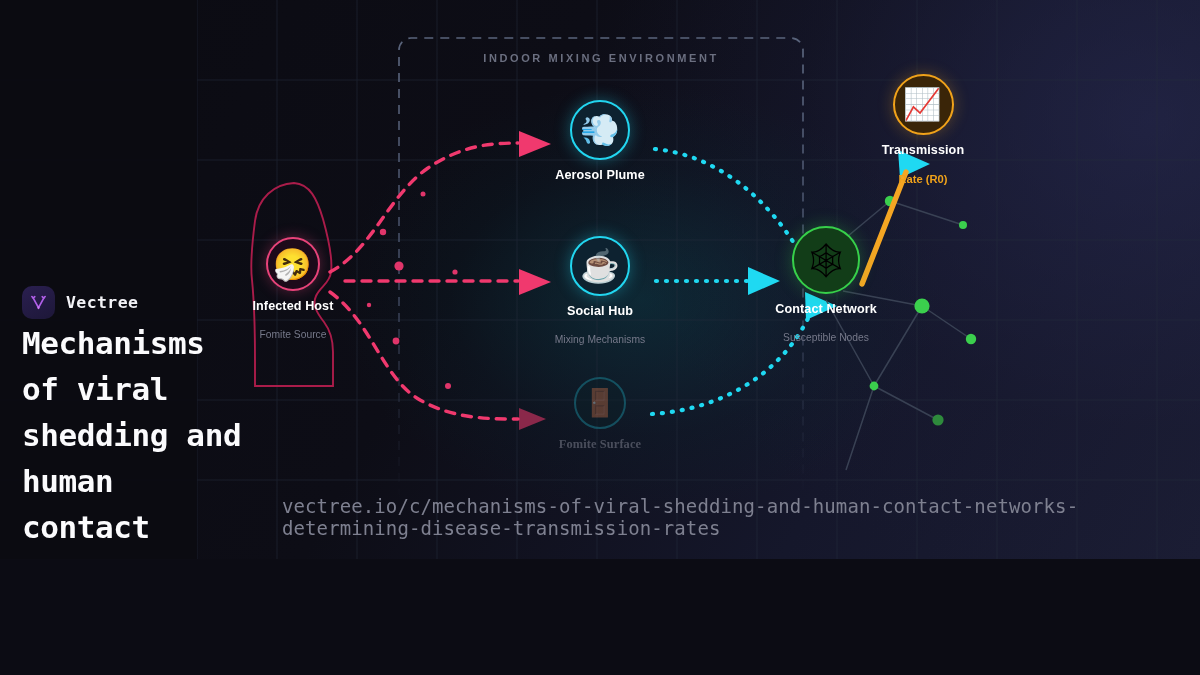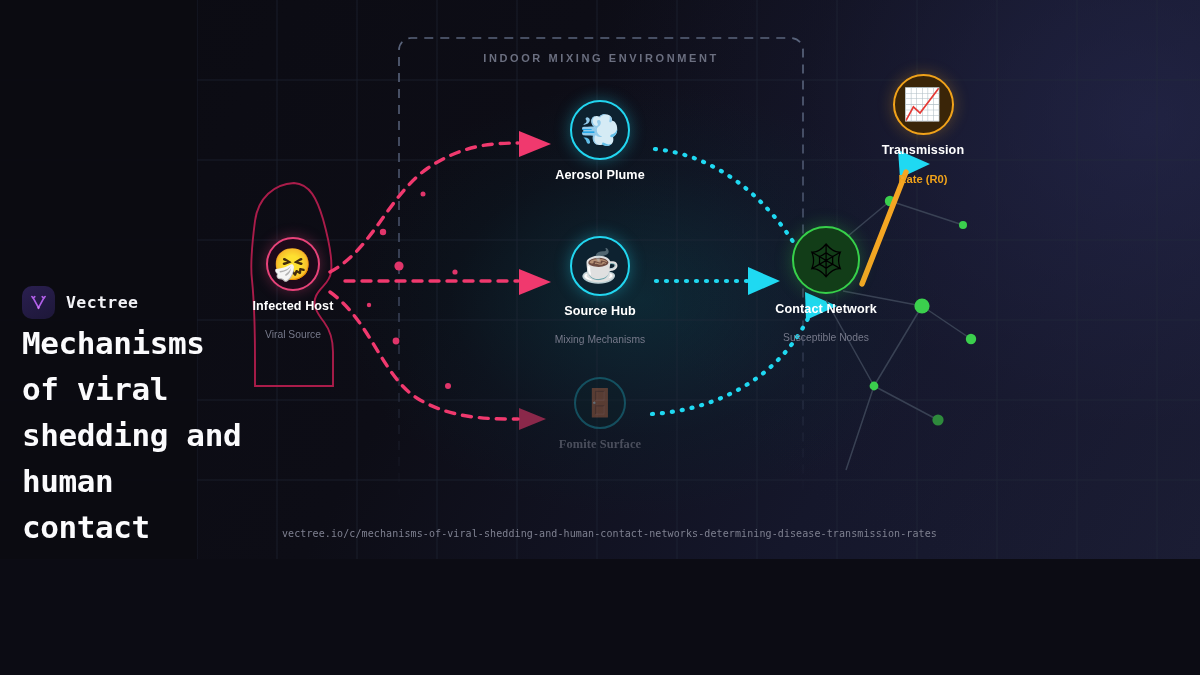--- a/index.html
+++ b/index.html
@@ -35,21 +35,21 @@
   #headline{
     position:absolute;left:22px;top:320px;width:300px;
     color:#fbfbfd;
     font-family:"DejaVu Sans Mono","Liberation Mono",monospace;
     font-size:31px;line-height:46px;font-weight:700;
     letter-spacing:-0.4px;
     white-space:pre-wrap;
   }
   #url{
     position:absolute;left:282px;bottom:20px;
-    color:#7e8090;font-size:10px;letter-spacing:.1px;
+    color:#7e8090;font-size:19px;letter-spacing:.1px;
     font-family:"DejaVu Sans Mono","Liberation Mono",monospace;
   }
 
   
   #zone-label{
     position:absolute;left:399px;top:52px;width:404px;
     text-align:center;color:#6b6f80;
     font-size:11px;font-weight:600;letter-spacing:2.6px;
   }
 
@@ -255,35 +255,35 @@
 
   <svg class="layer" viewBox="0 0 1200 675">
     <line x1="862" y1="284" x2="906" y2="172" stroke="#f5a623" stroke-width="5.4" stroke-linecap="round"></line>
   </svg>
 
   <div class="node" id="node-host">
     <div class="disc">
       <span class="glyph">🤧</span>
     </div>
     <div class="n-title">Infected Host</div>
-    <div class="n-sub">Viral Source</div>
+    <div class="n-sub">Fomite Source</div>
   </div>
 
   <div class="node" id="node-aerosol">
     <div class="disc">
       <span class="glyph">💨</span>
     </div>
     <div class="n-title">Aerosol Plume</div>
   </div>
 
   <div class="node" id="node-social">
     <div class="disc">
       <span class="glyph">☕</span>
     </div>
-    <div class="n-title">Source Hub</div>
+    <div class="n-title">Social Hub</div>
     <div class="n-sub">Mixing Mechanisms</div>
   </div>
 
   <div class="node" id="node-fomite">
     <div class="disc">
       <span class="glyph">🚪</span>
     </div>
     <div class="n-title">Fomite Surface</div>
   </div>
 

